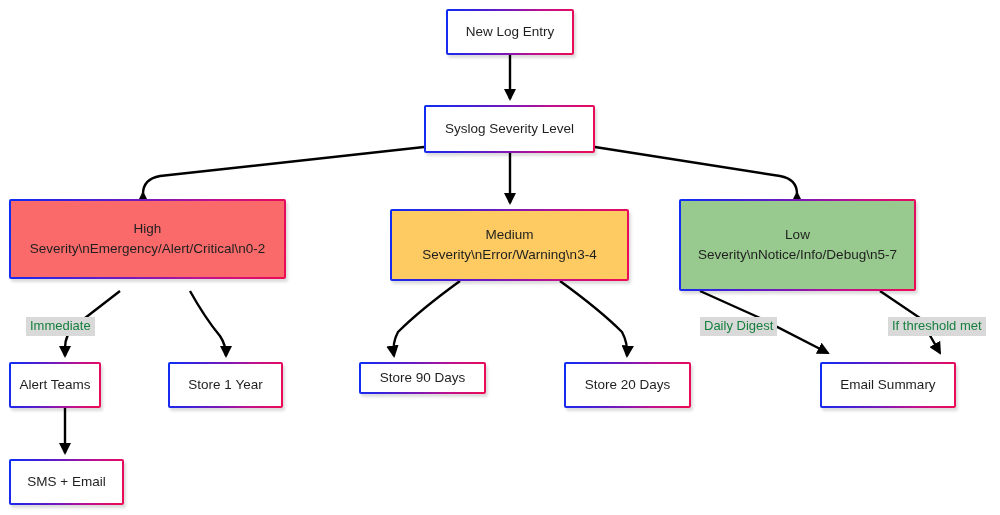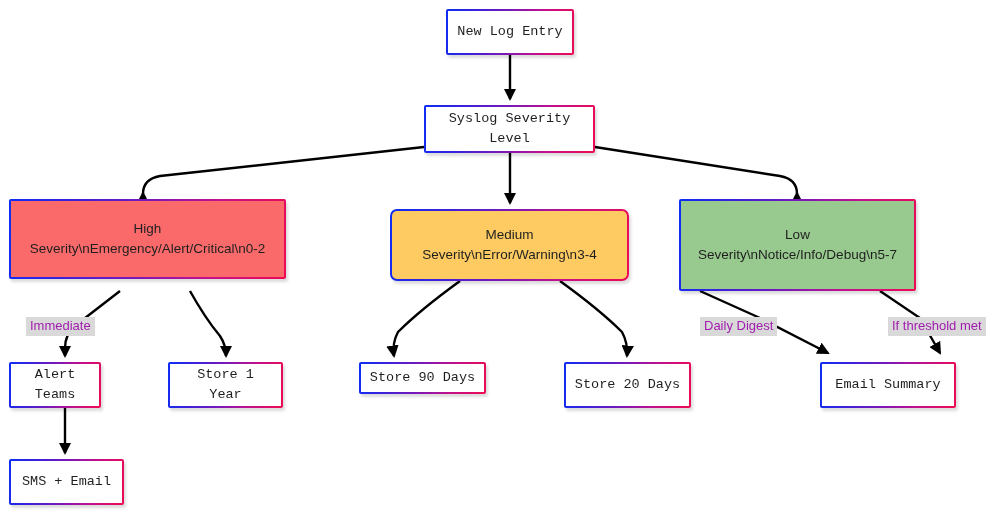--- a/index.html
+++ b/index.html
@@ -39,21 +39,20 @@
     border: 2px solid transparent;
     border-radius: 2px;
     background-clip: padding-box, border-box;
     background-origin: padding-box, border-box;
     box-shadow: 2px 3px 3px rgba(0,0,0,0.14);
   }
   .node-white {
     background-image:
       linear-gradient(#ffffff, #ffffff),
       linear-gradient(100deg, #0d2ef5 0%, #3a21db 22%, #7a18b8 48%, #c2108c 72%, #ee0a52 100%);
-    font-family: Liberation Mono, monospace;
   }
   .node-red {
     background-image:
       linear-gradient(#fa6a6a, #fa6a6a),
       linear-gradient(100deg, #0d2ef5 0%, #3a21db 22%, #7a18b8 48%, #c2108c 72%, #ee0a52 100%);
   }
   .node-orange {
     background-image:
       linear-gradient(#fdcb62, #fdcb62),
       linear-gradient(100deg, #0d2ef5 0%, #3a21db 22%, #7a18b8 48%, #c2108c 72%, #ee0a52 100%);
@@ -64,21 +63,21 @@
       linear-gradient(100deg, #0d2ef5 0%, #3a21db 22%, #7a18b8 48%, #c2108c 72%, #ee0a52 100%);
   }
   .node-label {
     display: block;
     white-space: pre-wrap;
     word-break: break-word;
   }
   .edge-label {
     position: absolute;
     background: #d9d9d9;
-    color: #a21caf;
+    color: #15803d;
     font-size: 13px;
     line-height: 1.3;
     padding: 1px 4px;
     white-space: nowrap;
     box-sizing: border-box;
   }
 </style>
 </head>
 <body>
 
@@ -122,21 +121,21 @@
 
   <div class="node node-white" style="left: 424px; top: 105px; width: 171px; height: 48px; align-items: center;">
     <span class="node-label">Syslog Severity Level</span>
   </div>
 
   <div class="node node-red" style="left: 9px; top: 199px; width: 277px; height: 80px;">
     <span class="node-label">High
 Severity\nEmergency/Alert/Critical\n0-2</span>
   </div>
 
-  <div class="node node-orange" style="left: 390px; top: 209px; width: 239px; height: 72px; border-radius: 7px;">
+  <div class="node node-orange" style="left: 390px; top: 209px; width: 239px; height: 72px;">
     <span class="node-label">Medium
 Severity\nError/Warning\n3-4</span>
   </div>
 
   <div class="node node-green" style="left: 679px; top: 199px; width: 237px; height: 92px;">
     <span class="node-label">Low
 Severity\nNotice/Info/Debug\n5-7</span>
   </div>
 
   <div class="node node-white" style="left: 9px; top: 362px; width: 92px; height: 46px;">

